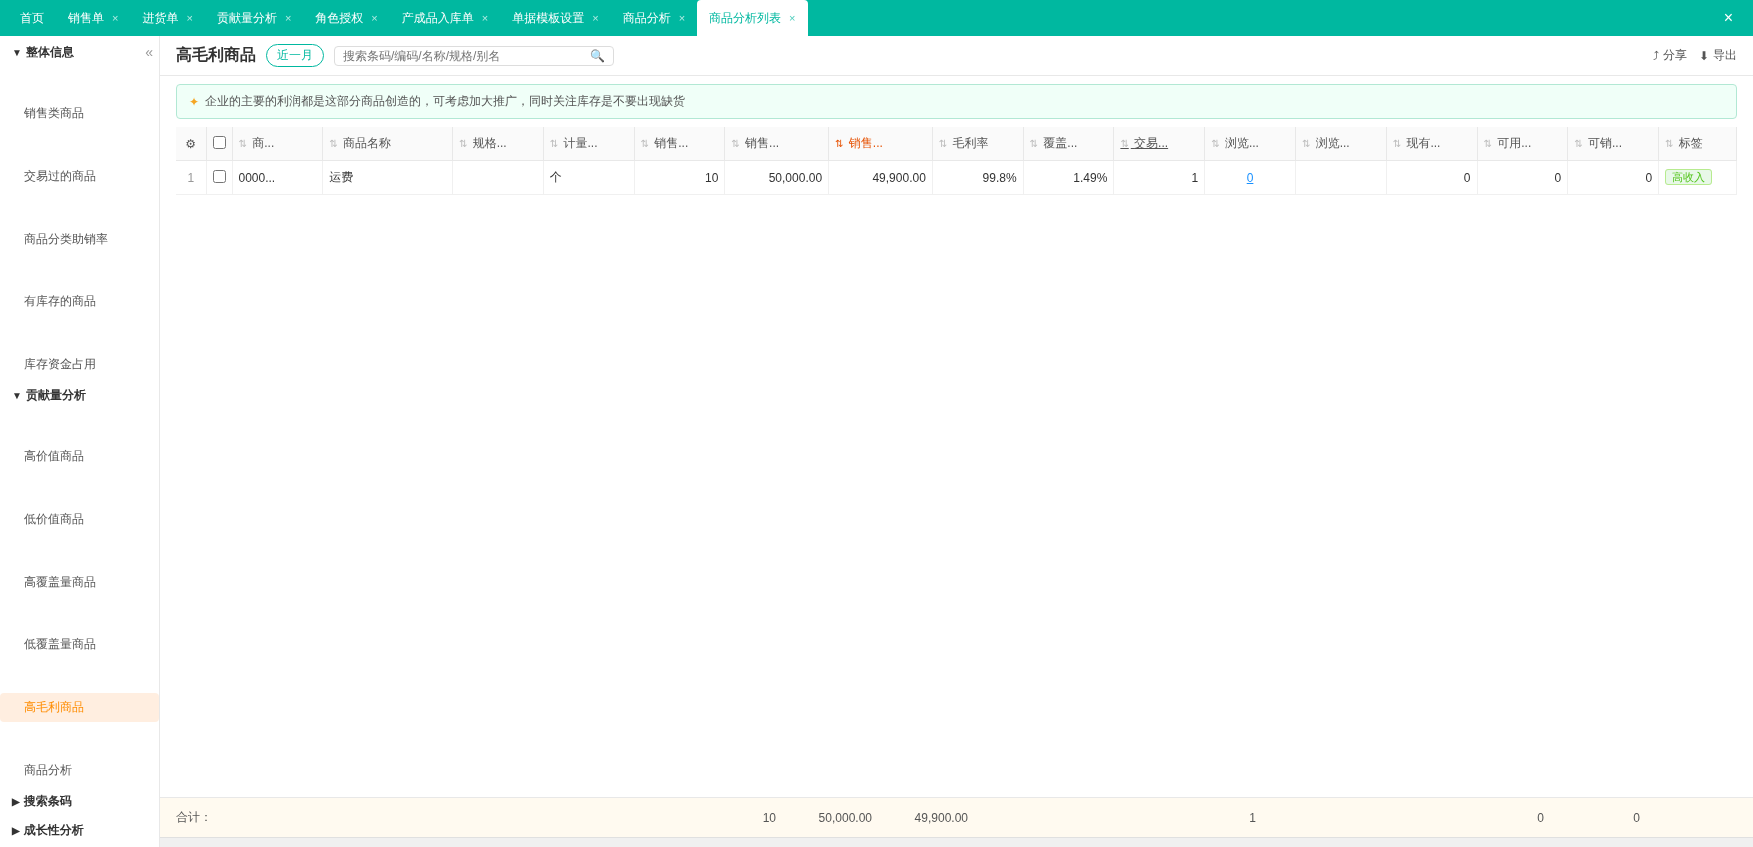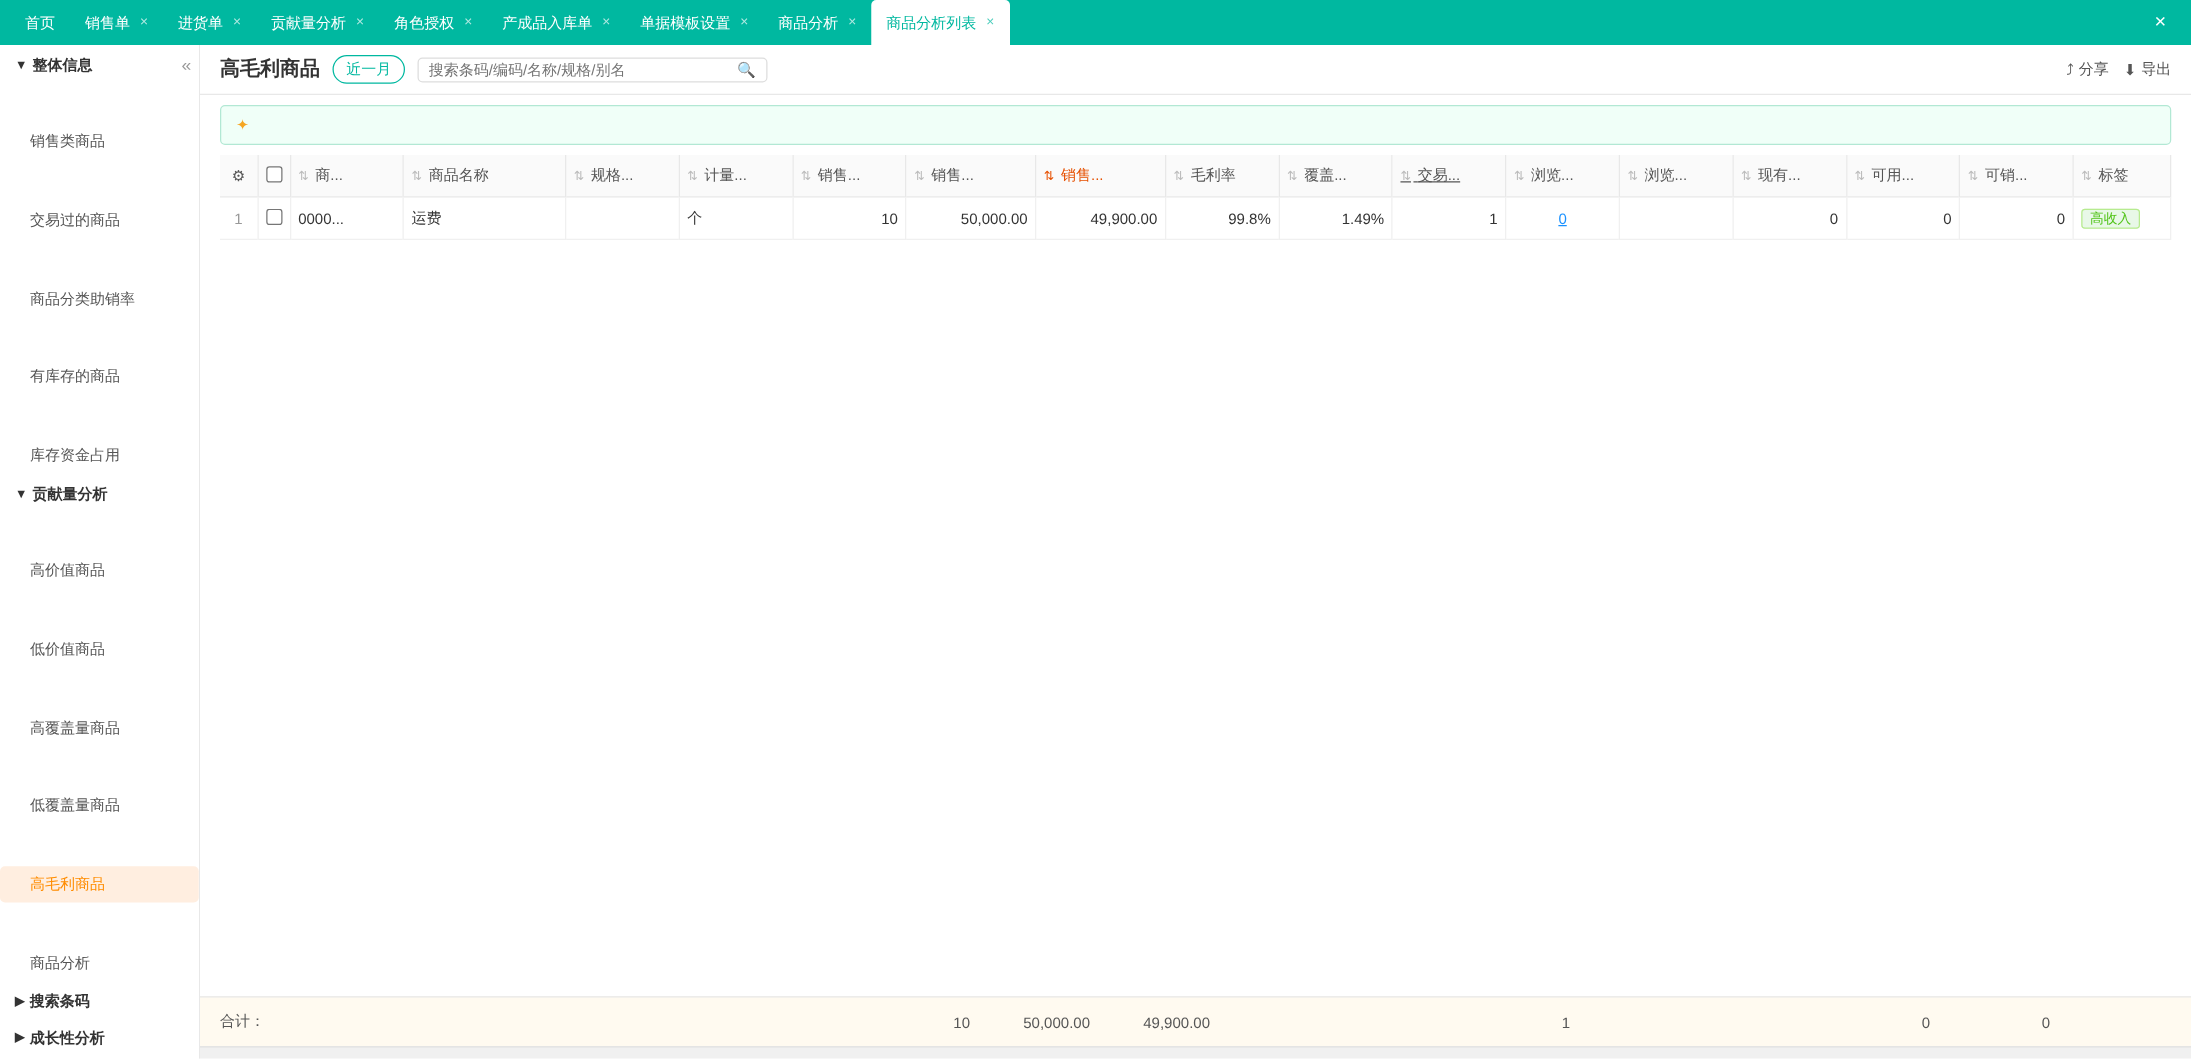--- a/index.html
+++ b/index.html
@@ -350,20 +350,21 @@
         </div>
         <div class="header-action-btn">
           <span>⬇</span>
           <span>导出</span>
         </div>
       </div>
     </div>
 
     <div class="info-banner">
       <span class="info-icon">✦</span>
+      <span>企业的主要的利润都是这部分商品创造的，可考虑加大推广，同时关注库存是不要出现缺货</span>
     </div>
 
     <div class="table-container">
       <table>
         <thead>
           <tr>
             <th style="width:30px; text-align:center;">
               <span>⚙</span>
             </th>
             <th class="checkbox-col">

